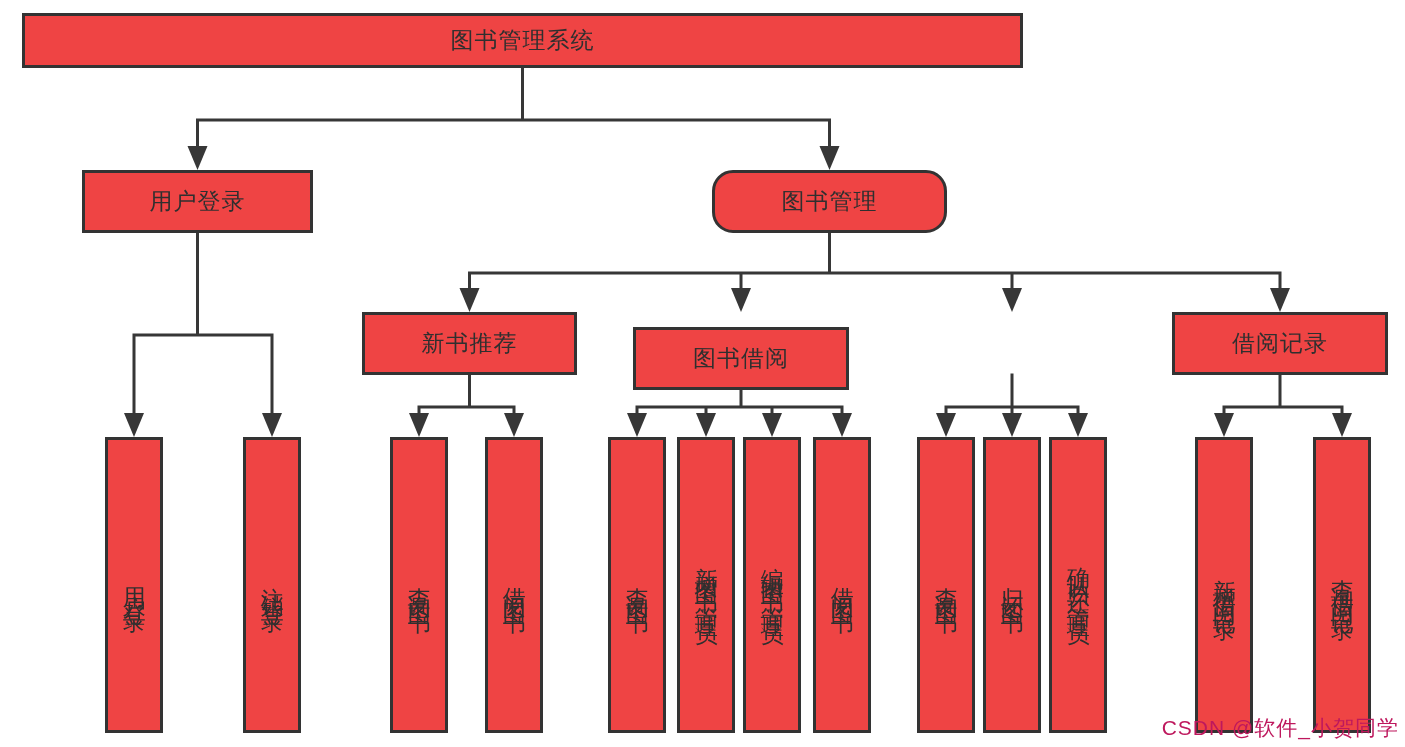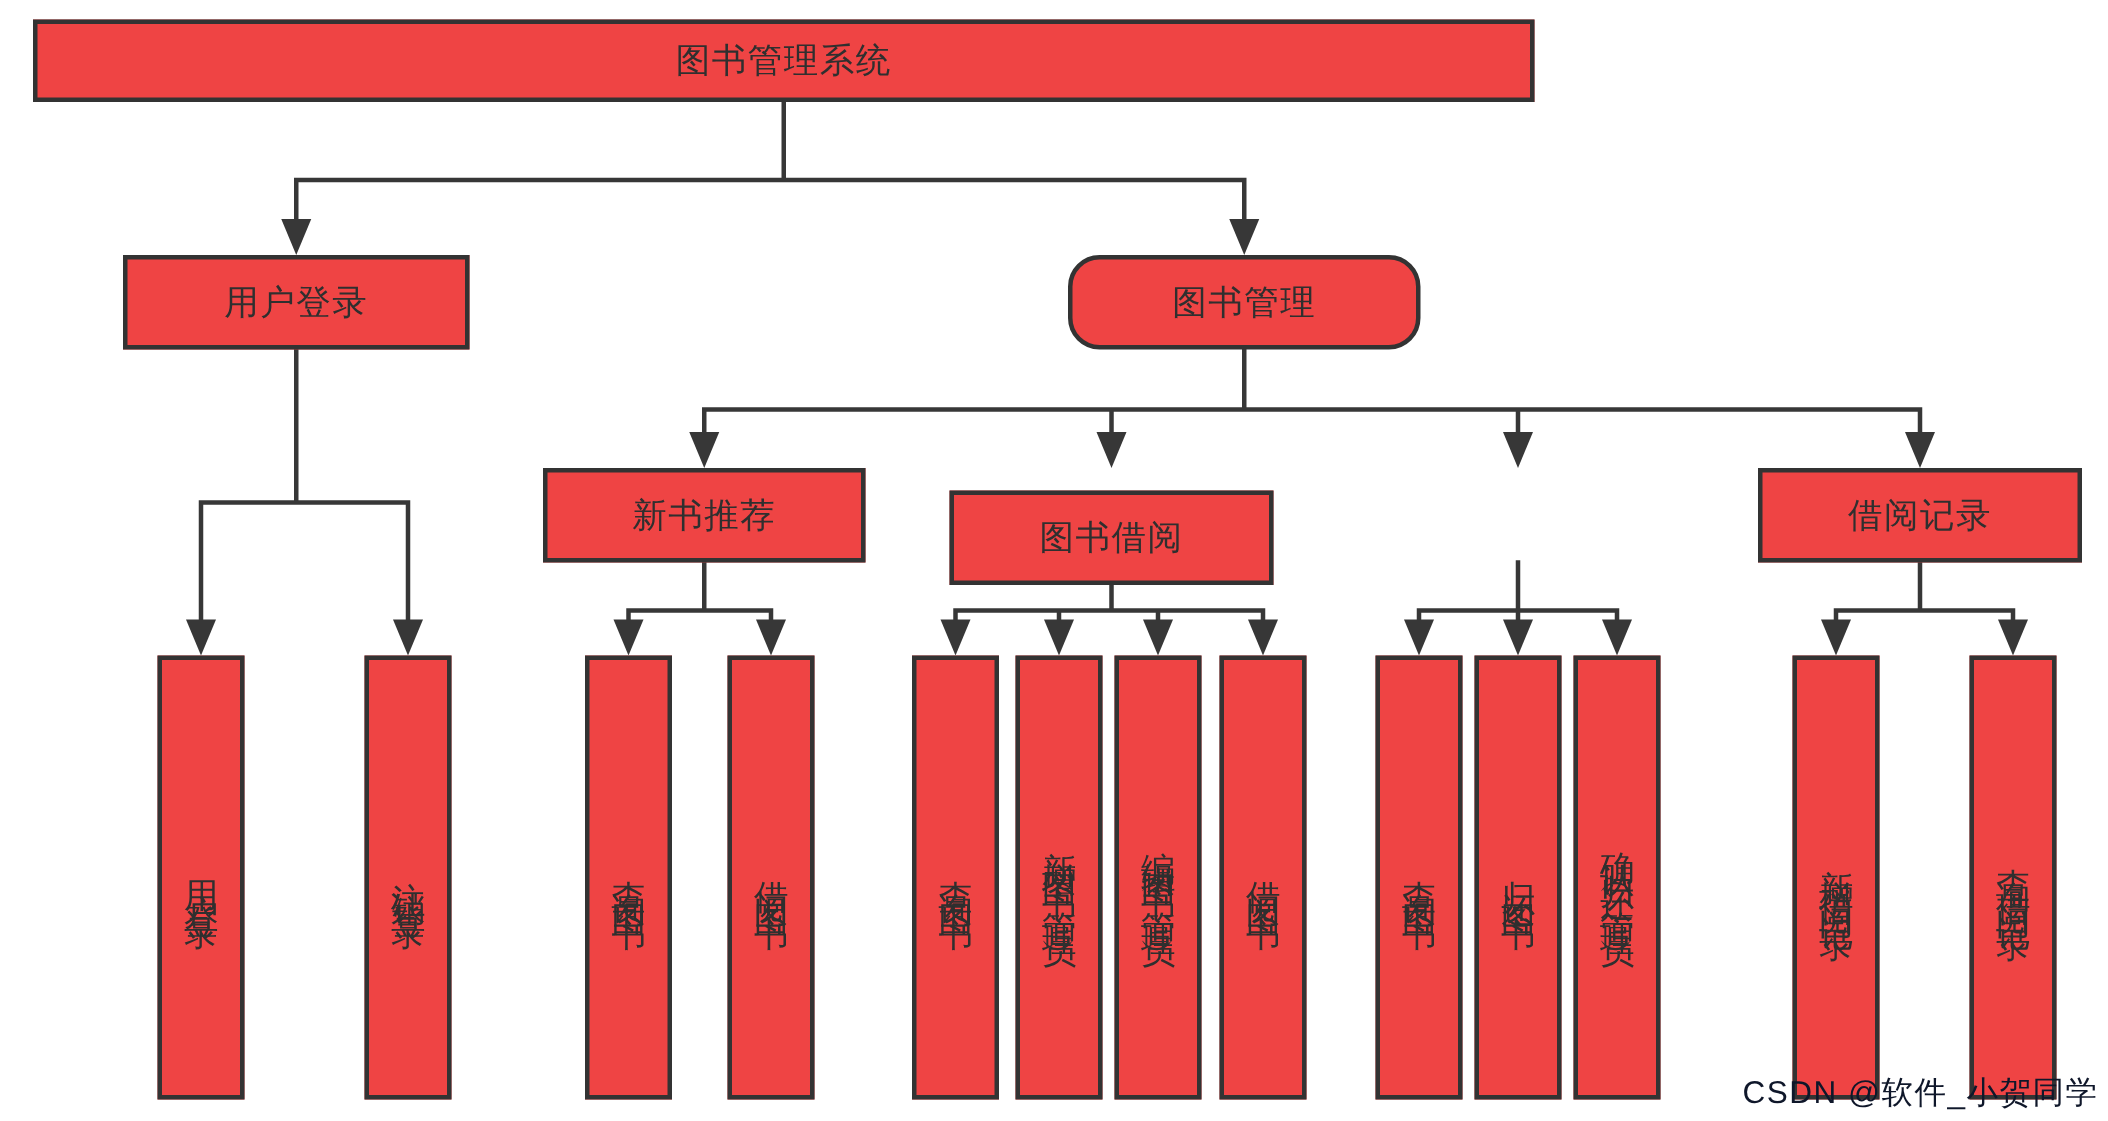--- a/index.html
+++ b/index.html
@@ -48,21 +48,21 @@
     line-height: 1.1;
     white-space: nowrap;
   }
   .hrow2 { top: 170px; height: 63px; }
   .hrow3 { top: 312px; height: 63px; }
   #watermark {
     position: absolute;
     top: 714px;
     right: 6px;
     font-size: 21px;
-    color: #0f172a;
+    color: #be185d;
     letter-spacing: 1px;
     z-index: 5;
     white-space: nowrap;
   }
 </style>
 </head>
 <body>
 
 <div id="canvas">
 

